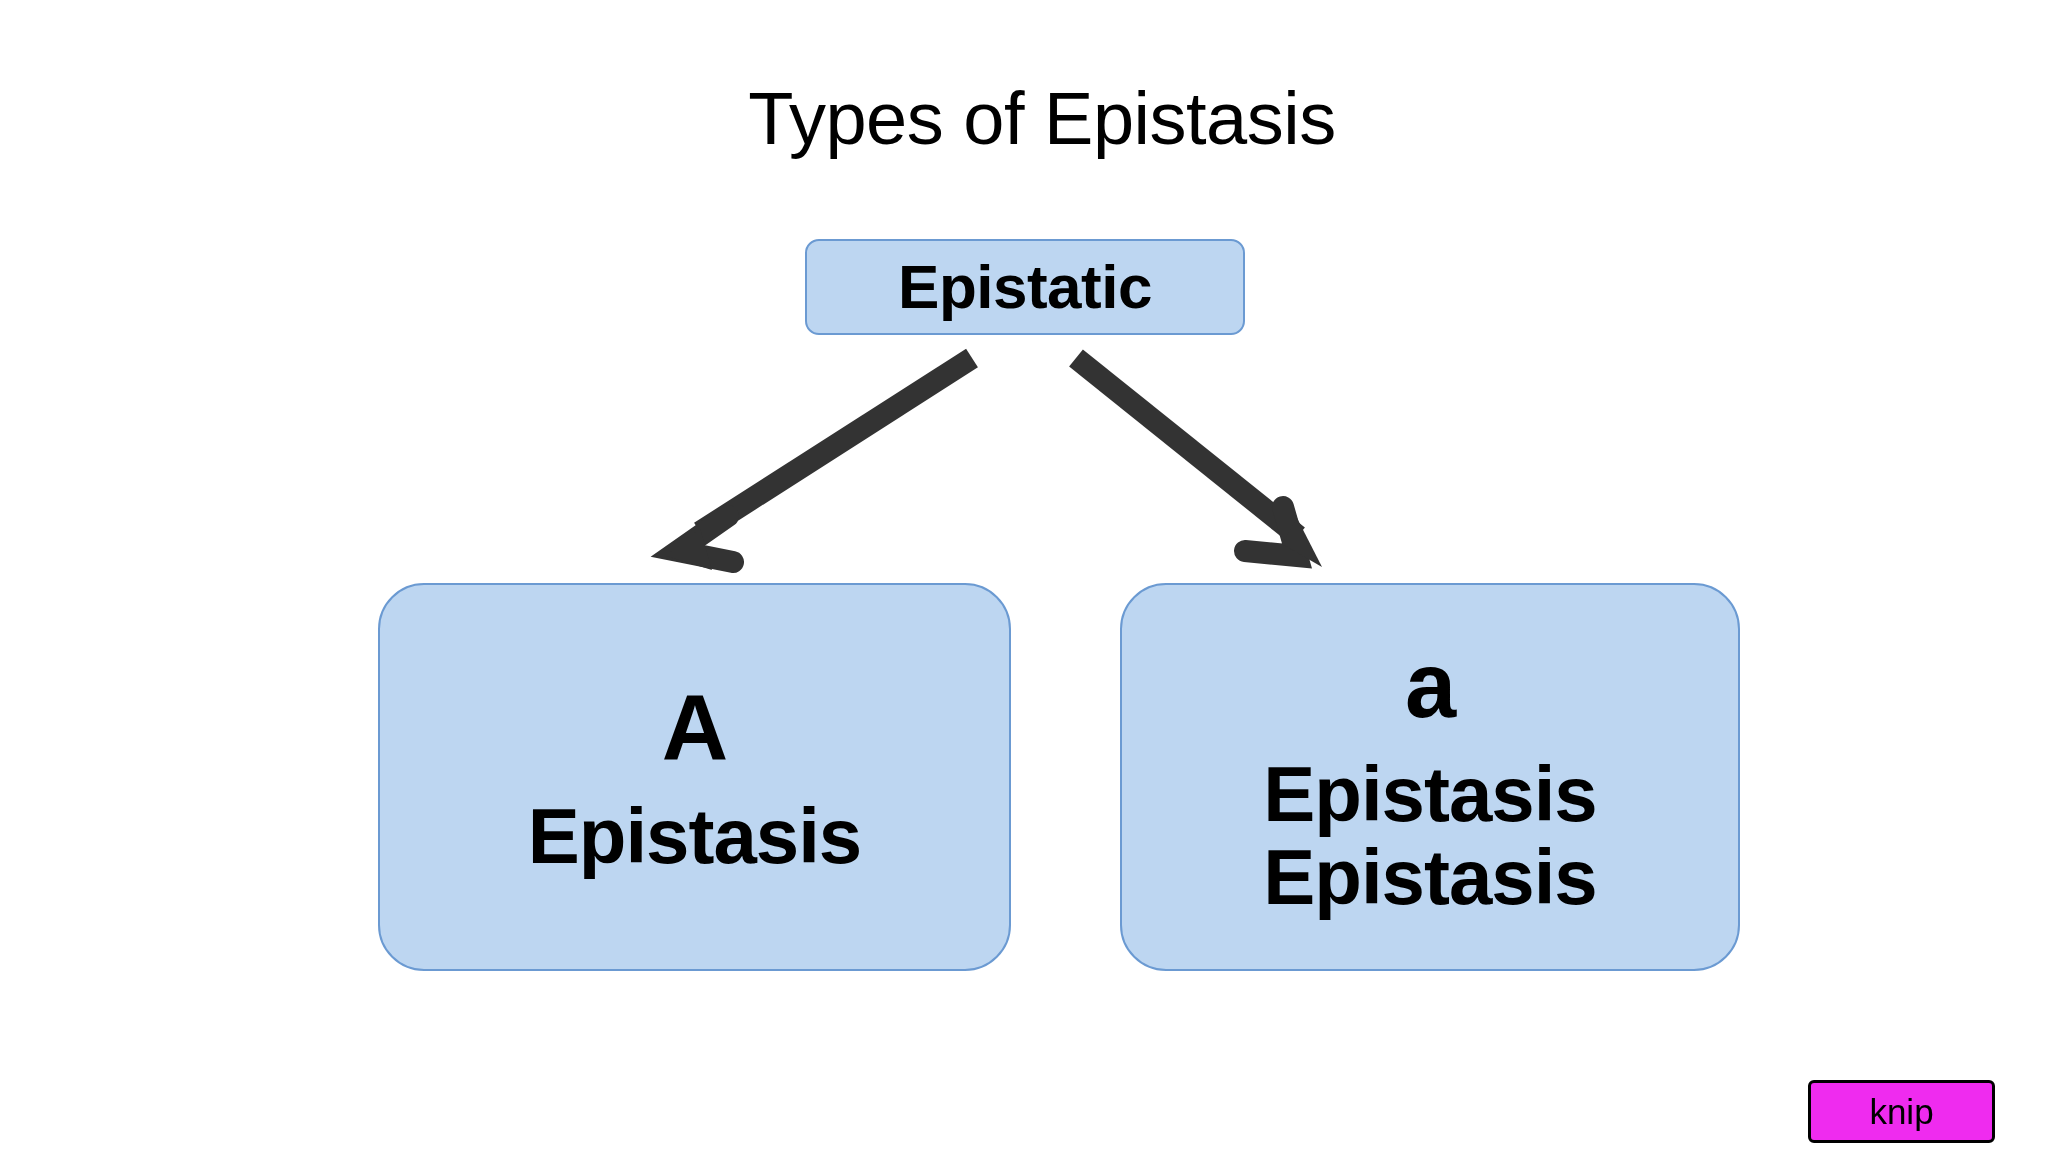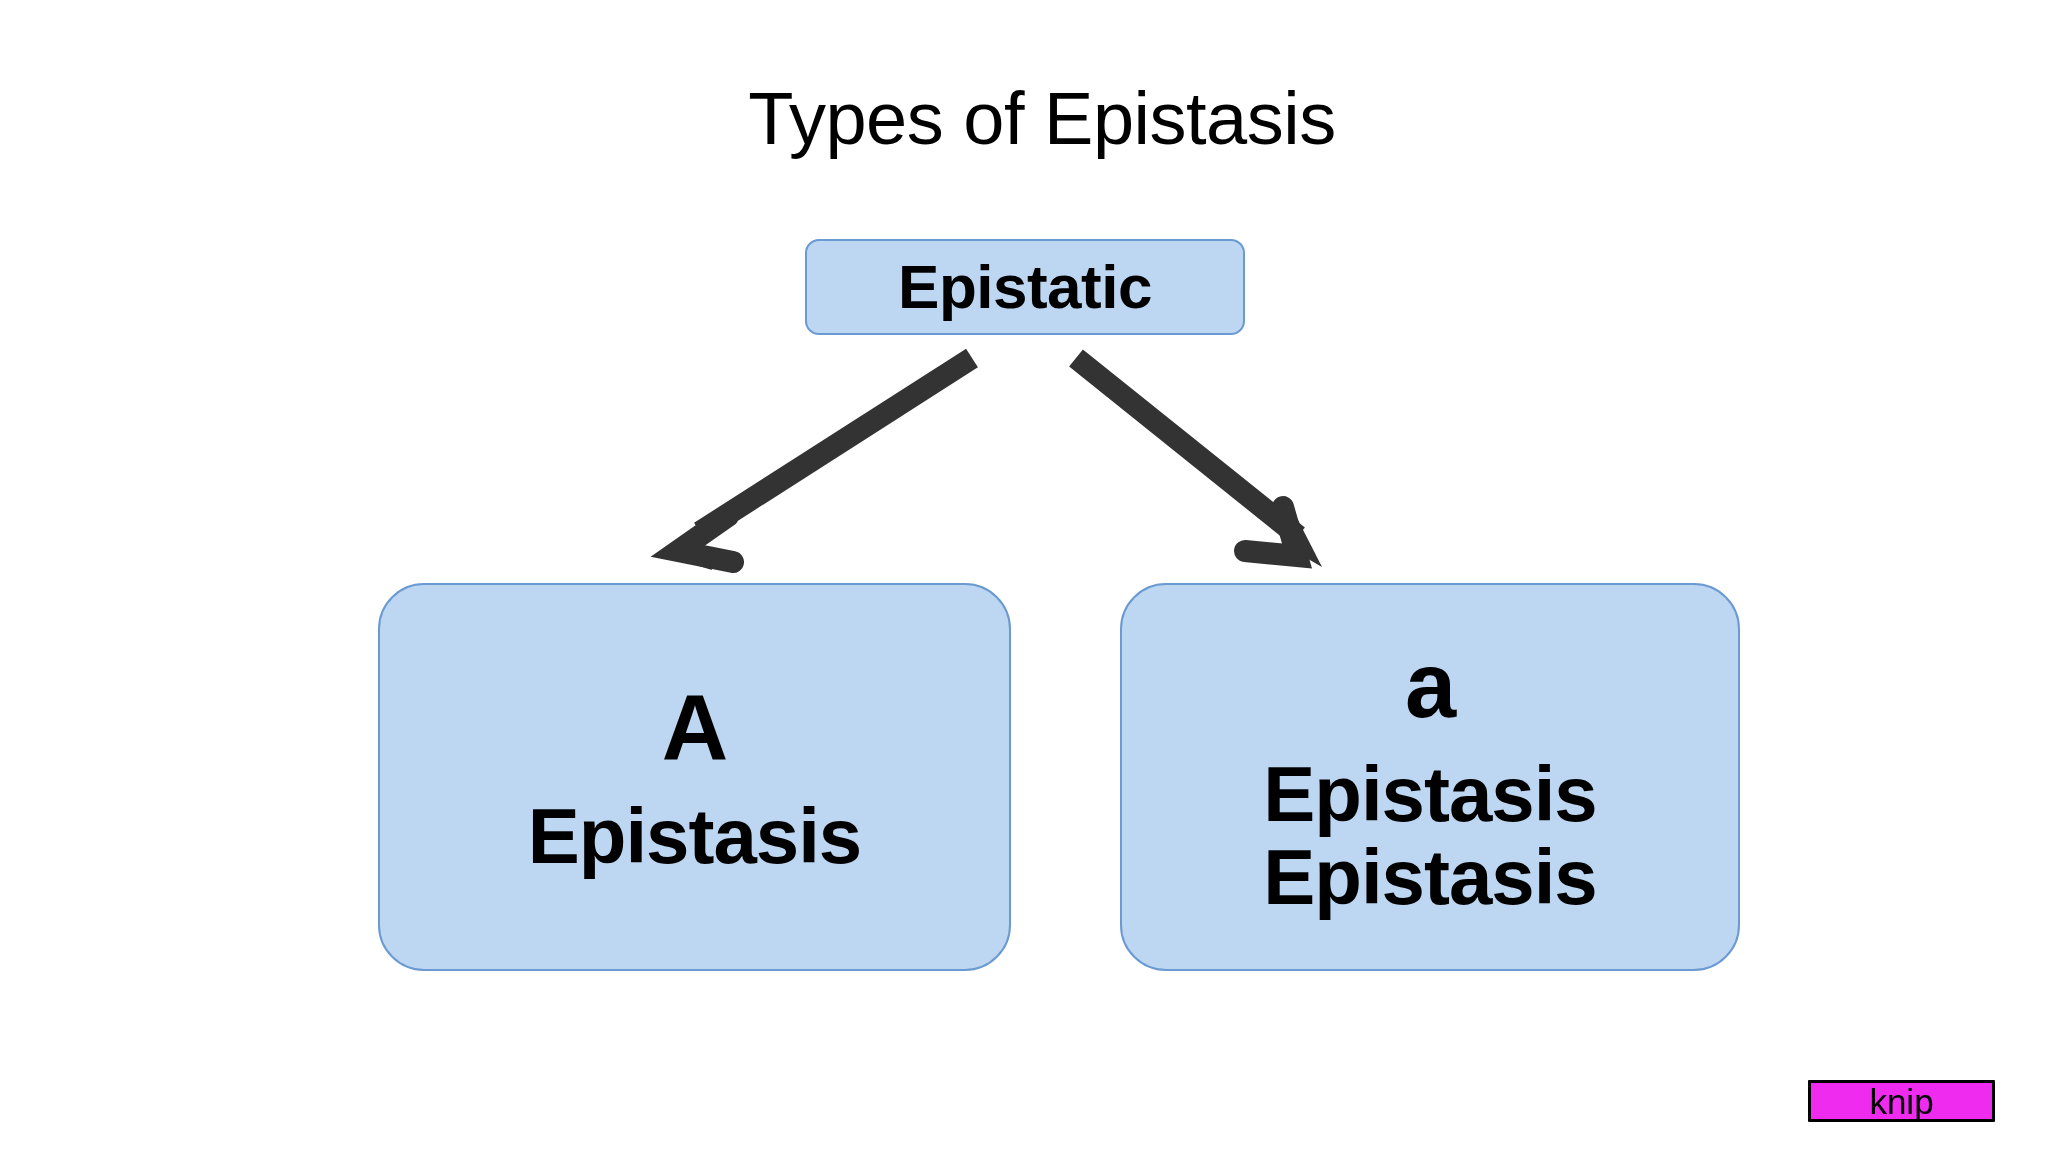--- a/index.html
+++ b/index.html
@@ -108,25 +108,25 @@
     height: 1152px;
     pointer-events: none;
   }
 
   
   #knip-badge {
     position: absolute;
     left: 1808px;
     top: 1080px;
     width: 187px;
-    height: 42px;
+    height: 63px;
     box-sizing: border-box;
     background: #ef2bef;
     border: 3px solid #000000;
-    border-radius: 1px;
+    border-radius: 6px;
     display: flex;
     align-items: center;
     justify-content: center;
     font-size: 35px;
     font-weight: 400;
     color: #000000;
     line-height: 1;
   }
 </style>
 </head>

